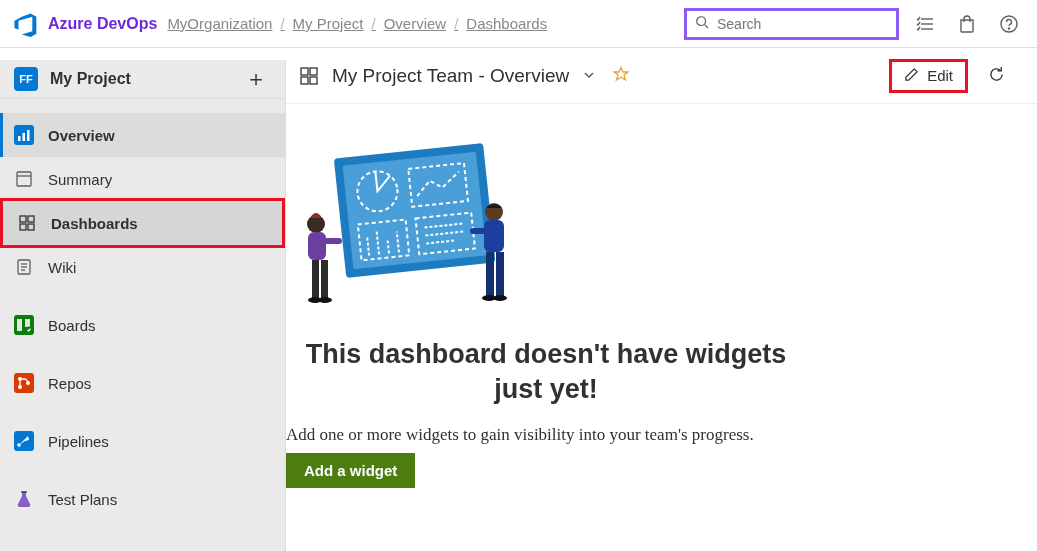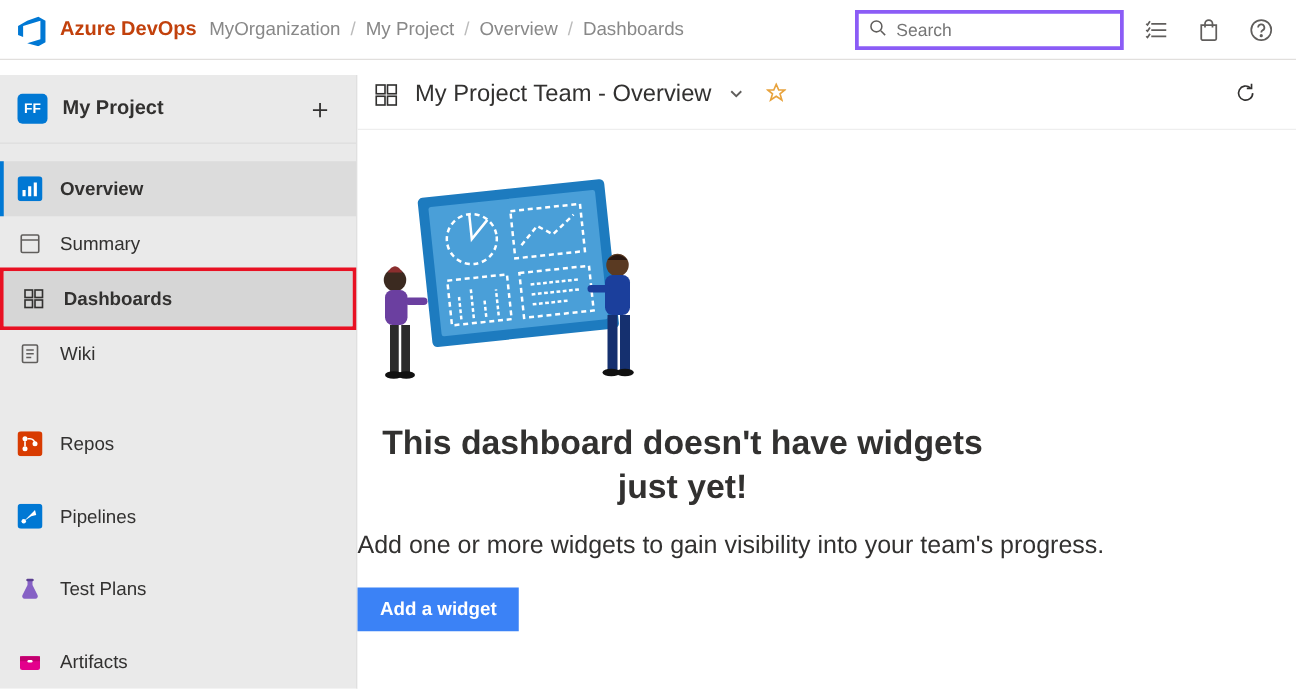--- a/index.html
+++ b/index.html
@@ -18,27 +18,27 @@
     align-items: center;
     height: 48px;
     border-bottom: 1px solid #e1dfdd;
     padding: 0 12px;
     gap: 10px;
   }
   .logo {
     width: 26px; height: 26px;
   }
   .brand {
-    color: #c2410c;
+    color: #6d28d9;
     font-weight: 600;
     font-size: 16px;
   }
   .breadcrumb {
     display: flex; align-items: center; gap: 8px;
-    color: #888; font-size: 15px;
+    color: #888; font-size: 15px; text-decoration: underline;
   }
   .breadcrumb .sep { color: #bbb; }
   .breadcrumb .crumb { cursor: pointer; }
   .header-spacer { flex: 1; }
   .search-box {
     display: flex; align-items: center;
     width: 215px; height: 32px;
     border: 3px solid #8b5cf6;
     padding: 0 8px;
     gap: 8px;
@@ -127,24 +127,24 @@
     flex:1; display:flex; flex-direction:column; align-items:flex-start;
     padding-top: 30px;
   }
   .illus { margin-bottom: 20px; }
   .empty h2 {
     font-size: 27px; font-weight: 700; text-align:center;
     max-width: 520px; line-height:1.3;
     margin-bottom: 18px;
   }
   .empty p {
-    font-size: 20px; color:#323130; margin-bottom: 22px;
+    font-size: 17px; color:#323130; margin-bottom: 8px; font-family: Liberation Serif, serif;
   }
   .primary-btn {
-    background:#3b82f6; color:#fff; border:none;
+    background:#4d7c0f; color:#fff; border:none;
     font-size:15px; font-weight:600; padding:9px 18px;
     cursor:pointer;
   }
 </style>
 </head>
 <body>
 
 <div class="header">
   <span class="logo">
     <svg viewBox="0 0 32 32" width="26" height="26">
@@ -249,20 +249,32 @@
               <line x1="6" y1="6" x2="12" y2="6"></line>
               <line x1="6" y1="9" x2="12" y2="9"></line>
               <line x1="6" y1="12" x2="10" y2="12"></line>
             </svg>
         </span>
         <span class="label">Wiki</span>
       </div>
 
       <div class="nav-gap"></div>
 
+      <div class="nav-item">
+        <span class="nav-icon">
+          <svg width="20" height="20" viewBox="0 0 20 20">
+              <rect width="20" height="20" rx="3" fill="#107c10"></rect>
+              <rect x="3" y="4" width="5" height="12" fill="#fff" opacity=".85"></rect>
+              <rect x="11" y="4" width="5" height="8" fill="#fff" opacity=".85"></rect>
+              <circle cx="15" cy="15" r="3.5" fill="#107c10"></circle>
+              <path d="M13.5 15l1 1 2-2.2" stroke="#fff" stroke-width="1.3" fill="none"></path>
+            </svg>
+        </span>
+        <span class="label">Boards</span>
+      </div>
 
       <div class="nav-gap"></div>
 
       <div class="nav-item">
         <span class="nav-icon">
           <svg width="20" height="20" viewBox="0 0 20 20">
               <rect width="20" height="20" rx="3" fill="#d83b01"></rect>
               <circle cx="6" cy="6" r="2" fill="#fff"></circle>
               <circle cx="6" cy="14" r="2" fill="#fff"></circle>
               <circle cx="14" cy="10" r="2" fill="#fff"></circle>
@@ -327,20 +339,28 @@
         <svg width="12" height="12" viewBox="0 0 12 12" fill="none" stroke="#605e5c" stroke-width="1.5">
             <polyline points="2,4 6,8 10,4"></polyline>
           </svg>
       </span>
       <span class="star">
         <svg width="16" height="16" viewBox="0 0 16 16" fill="none" stroke="#e8a33d" stroke-width="1.3">
             <polygon points="8,1.5 10,6 14.8,6 11,9 12.5,14 8,11 3.5,14 5,9 1.2,6 6,6"></polygon>
           </svg>
       </span>
       <div class="spacer"></div>
+      <div class="edit-box">
+        <span>
+          <svg width="15" height="15" viewBox="0 0 16 16" fill="none" stroke="#323130" stroke-width="1.3">
+              <path d="M11 2l3 3L5 14H2v-3z"></path>
+            </svg>
+        </span>
+        <span>Edit</span>
+      </div>
       <span class="refresh">
         <svg width="17" height="17" viewBox="0 0 18 18" fill="none" stroke="#323130" stroke-width="1.4">
             <path d="M15 9a6 6 0 1 1-2-4.5"></path>
             <polyline points="14,1 14,5 10,5"></polyline>
           </svg>
       </span>
     </div>
 
     <div class="empty">
       <div class="illus">

